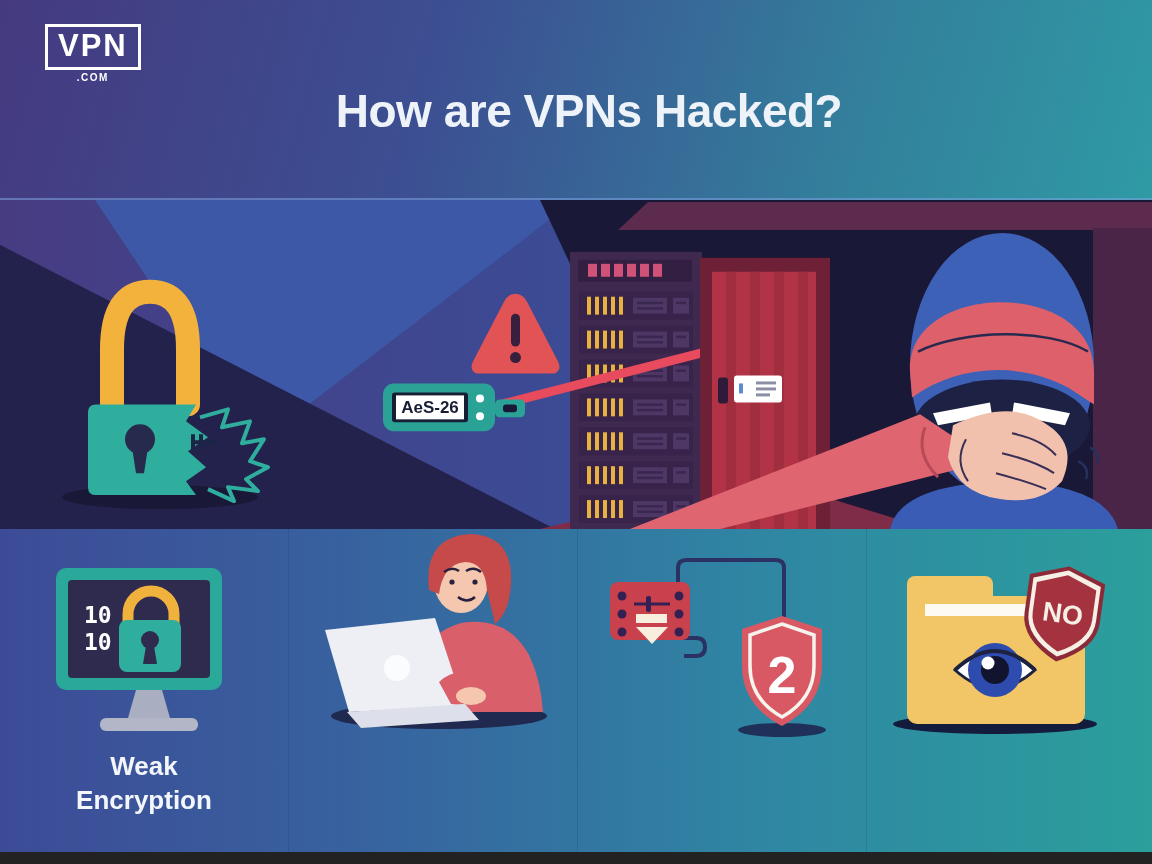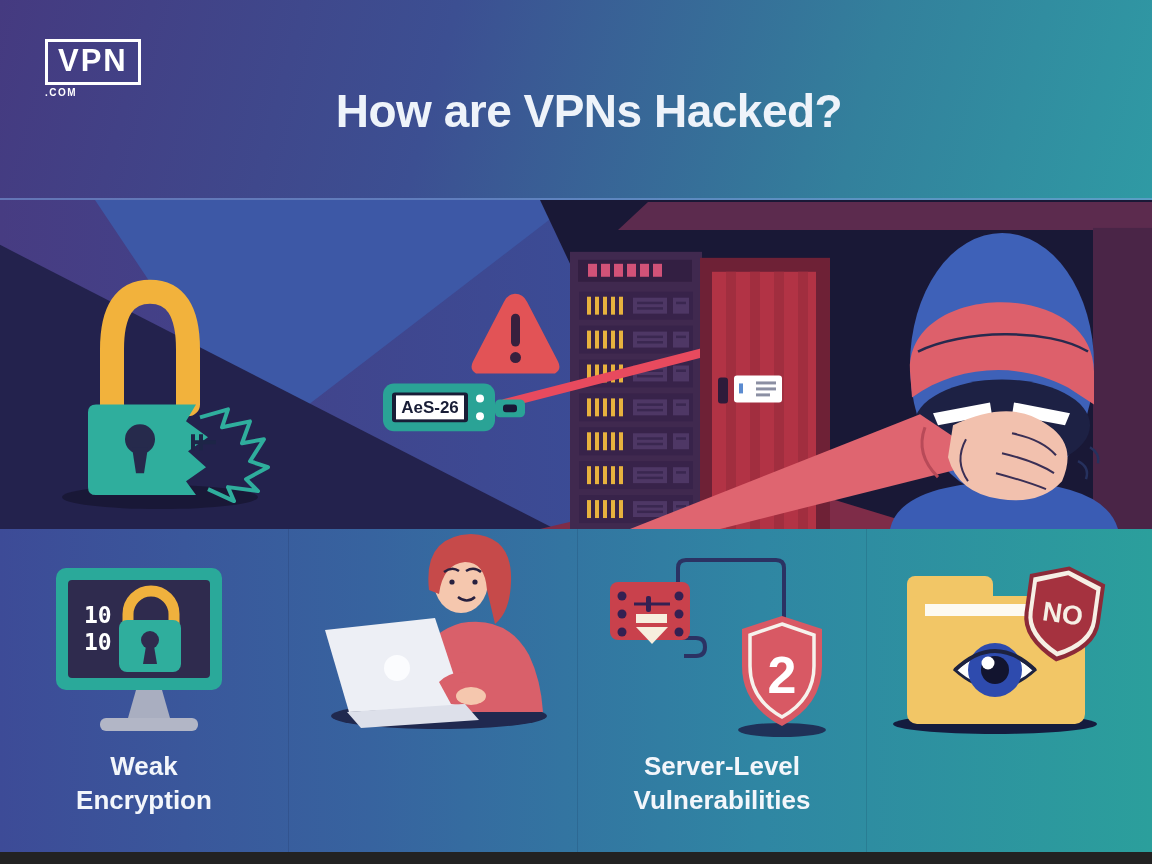--- a/index.html
+++ b/index.html
@@ -1,23 +1,23 @@
 <!DOCTYPE html>
 <html><head>
 <meta charset="utf-8">
 <style>
   html,body{margin:0;padding:0;background:#222;}
   .page{position:relative;width:1152px;height:864px;overflow:hidden;font-family:"Liberation Sans",sans-serif;}
   
   .header{box-sizing:border-box;height:200px;position:relative;
     background:linear-gradient(105deg,#453a80 0%,#3c4f92 38%,#33809c 74%,#2f9aa4 100%);
     border-bottom:2px solid rgba(125,165,225,.55);}
-  .logo{position:absolute;left:45px;top:39px;color:#fff;}
+  .logo{position:absolute;left:45px;top:24px;color:#fff;}
   .logo-box{border:3px solid #fff;padding:1px 10px 3px 10px;font-size:31px;font-weight:700;letter-spacing:2px;line-height:1.15;}
-  .logo-com{font-size:10px;font-weight:700;letter-spacing:1.5px;text-align:left;margin-top:2px;}
+  .logo-com{font-size:10px;font-weight:700;letter-spacing:1.5px;text-align:center;margin-top:2px;}
   .page-title{position:absolute;top:84px;left:13px;width:100%;text-align:center;color:#eef3fa;
     font-size:46px;font-weight:700;letter-spacing:-.5px;}
   
   .band{height:317px;position:relative;}
   .band svg{display:block;}
   
   .divider{height:3px;background:linear-gradient(90deg,#3f66cc,#33a0c0,#2fb0ba);}
   
   .bottom{box-sizing:border-box;height:332px;display:flex;
     background:linear-gradient(90deg,#3d4b97 0%,#37639f 32%,#2f86a3 66%,#2b9f9c 100%);}
@@ -216,22 +216,20 @@
           <path d="M56,84 H92" stroke="#342052" stroke-width="3"></path>
           <rect x="68" y="76" width="5" height="16" rx="2" fill="#342052"></rect>
           <rect x="58" y="94" width="31" height="9" fill="#f7eede"></rect>
           <polygon points="58,107 90,107 74,124" fill="#f7eede"></polygon>
           <ellipse cx="204" cy="210" rx="44" ry="7" fill="#1e2850" opacity="0.9"></ellipse>
           <path d="M204,96 L244,109 V146 Q244,185 204,206 Q164,185 164,146 V109 Z" fill="#d85964"></path>
           <path d="M204,104 L236,115 V146 Q236,179 204,197 Q172,179 172,146 V115 Z" fill="none" stroke="#f6f2ec" stroke-width="3.5"></path>
           <text x="204" y="173" text-anchor="middle" font-family="Liberation Sans, sans-serif" font-size="52" font-weight="bold" fill="#ffffff">2</text>
         </svg>
       </div>
-      <div class="caption">Server-Level
-Vulnerabilities</div>
     </div>
 
     <div class="cause">
       <div class="icon-wrap">
         <svg width="288" height="218" viewBox="0 0 288 218">
           <ellipse cx="128" cy="204" rx="102" ry="10" fill="#141c3e"></ellipse>
           <rect x="40" y="56" width="86" height="40" rx="8" fill="#f2c666"></rect>
           <rect x="40" y="76" width="178" height="128" rx="10" fill="#f2c666"></rect>
           <rect x="58" y="84" width="160" height="12" fill="#fdfaf1"></rect>
           <path d="M88,150 Q128,114 168,150 Q128,186 88,150 Z" fill="#fdfdfd" stroke="#1d2240" stroke-width="3"></path>

